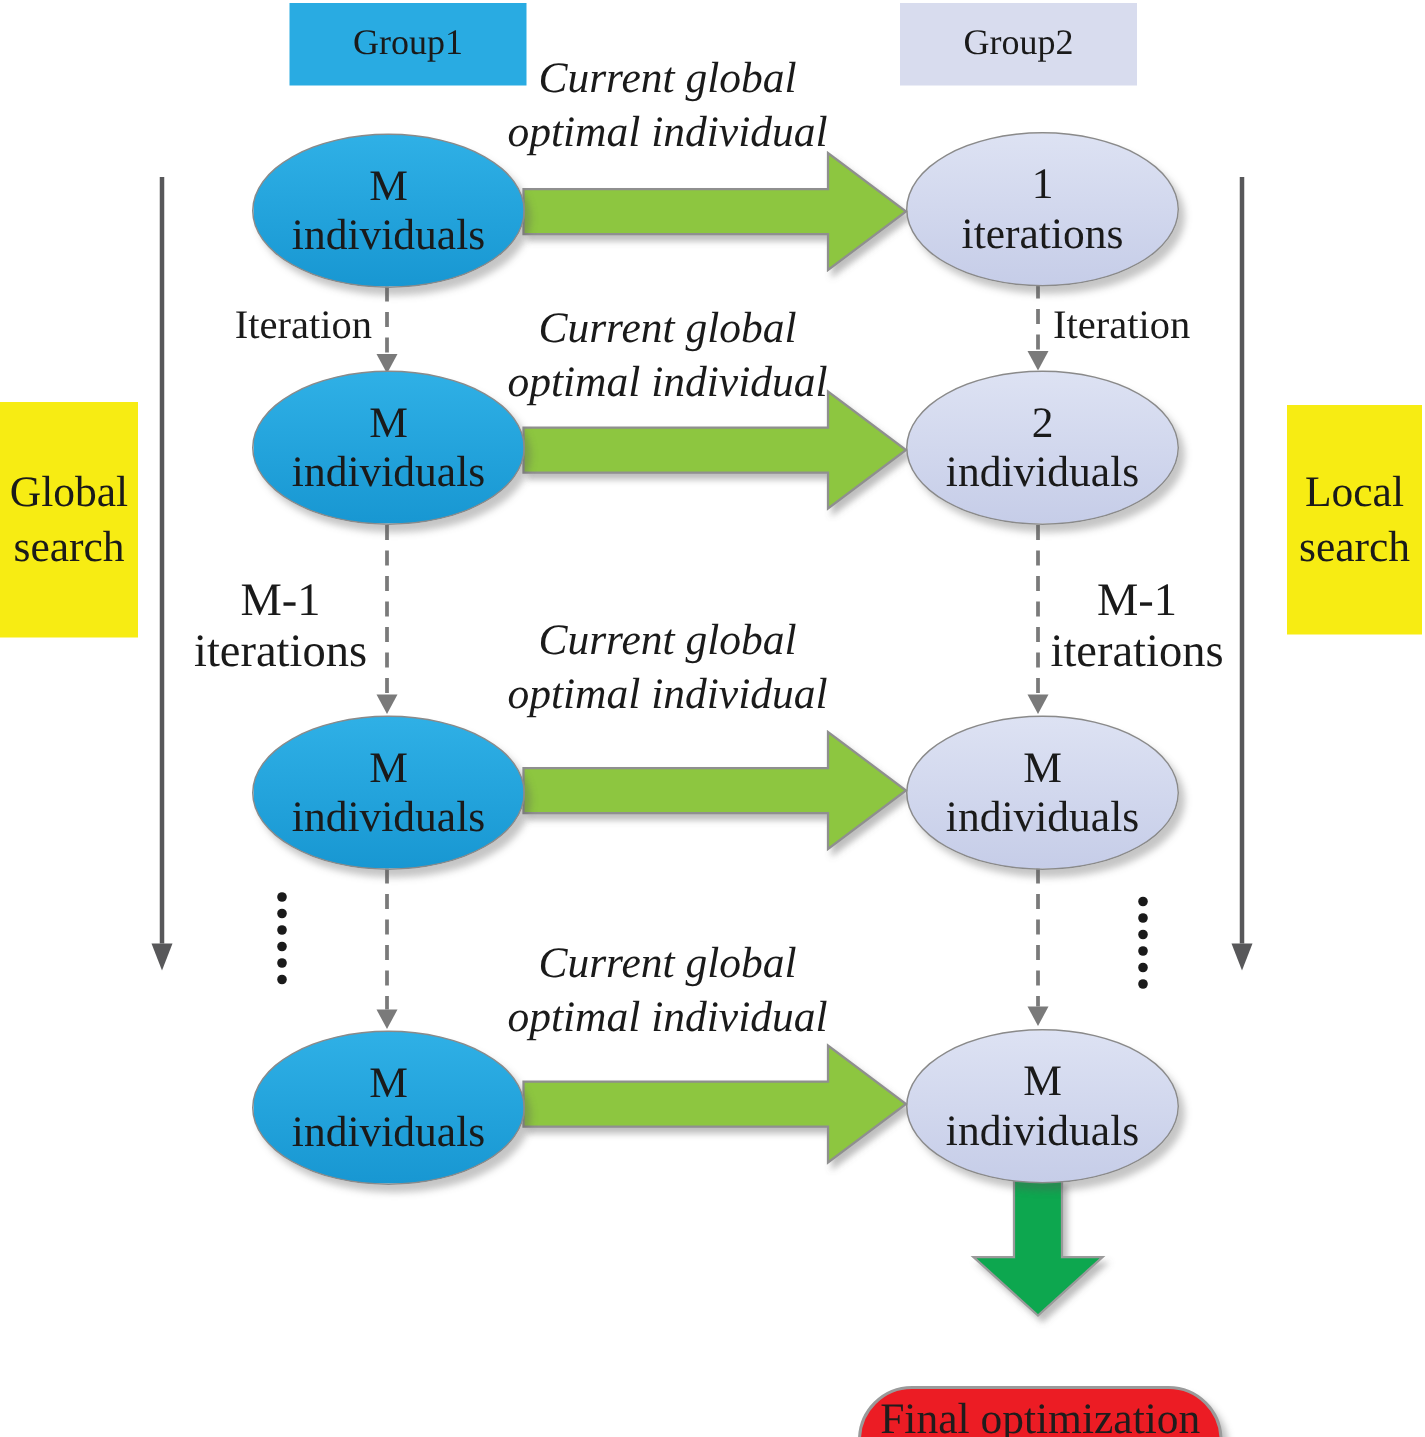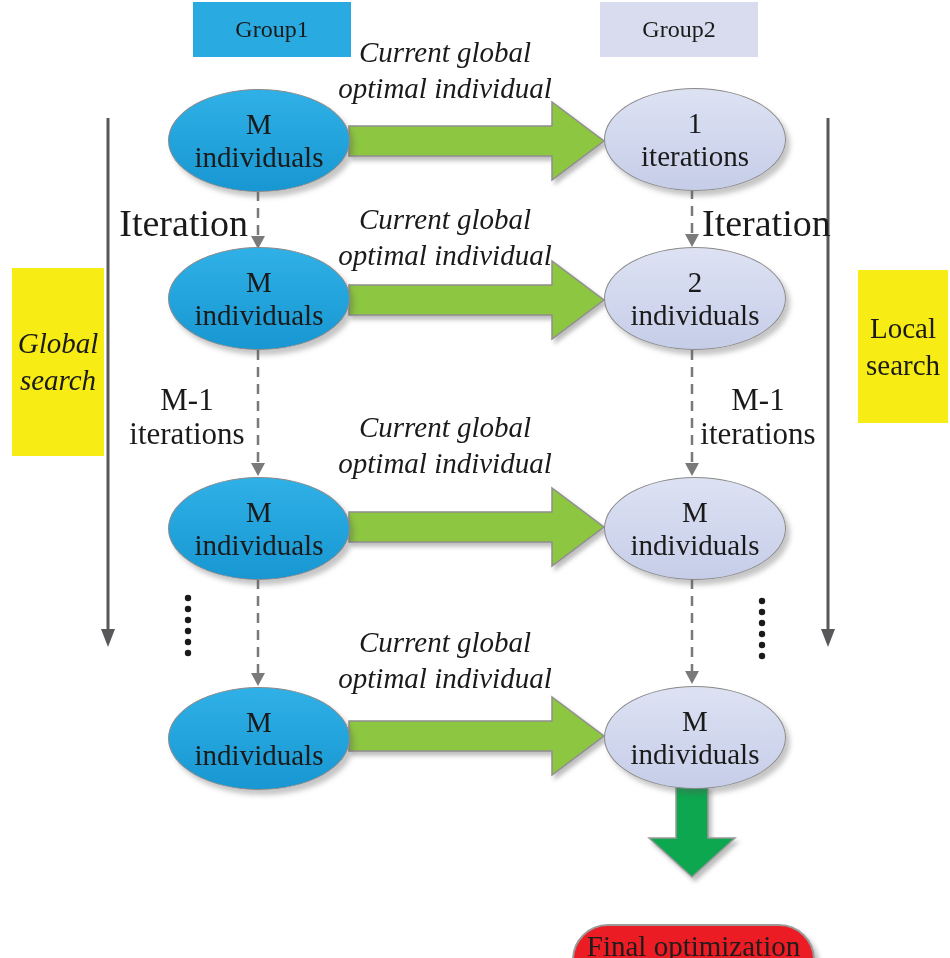--- a/index.html
+++ b/index.html
@@ -17,32 +17,32 @@
        justify-content:center;font-size:29px;line-height:33px;text-align:center;
        box-shadow:4px 5px 5px rgba(90,90,90,0.35);}
   .ell.blue{background:linear-gradient(180deg,var(--left_ellipse_top) 0%,var(--left_ellipse_bottom) 100%);}
   .ell.lav{background:linear-gradient(180deg,var(--right_ellipse_top) 0%,var(--right_ellipse_bottom) 100%);}
   .ell span{display:block;}
 
   .alabel{position:absolute;left:313px;width:264px;text-align:center;
           font-size:29px;line-height:36px;}
   .alabel span{display:block;font-style:italic;}
 
-  .itlabel{position:absolute;top:201px;font-size:38px;}
+  .itlabel{position:absolute;top:201px;font-size:27px;}
   .itlabel.l{left:118px;width:130px;text-align:right;}
   .itlabel.r{left:702px;width:150px;text-align:left;}
 
   .m1label{position:absolute;top:383px;text-align:center;font-size:31px;line-height:34px;}
   .m1label.l{left:122px;width:130px;}
   .m1label.r{left:692px;width:132px;}
   .m1label span{display:block;}
 
   .ybox{position:absolute;background:var(--yellow);display:flex;align-items:center;
         justify-content:center;text-align:center;font-size:29px;line-height:37px;}
-  .ybox.l{left:12px;top:268px;width:92px;height:188px;font-style:italic;}
+  .ybox.l{left:0;top:268px;width:92px;height:157px;}
   .ybox.r{left:858px;top:270px;width:90px;height:153px;}
   .ybox span{display:block;}
 
   .final{position:absolute;left:572px;top:880px;width:239px;height:74px;border-radius:36px;
          background:var(--red_box);border:2px solid #9a9a9a;display:flex;flex-direction:column;
          align-items:center;justify-content:center;font-size:29px;line-height:34px;
          text-align:center;color:#201c1c;box-shadow:4px 5px 5px rgba(90,90,90,0.4);margin-top:44px;}
   .final span{display:block;}
 </style>
 </head>

